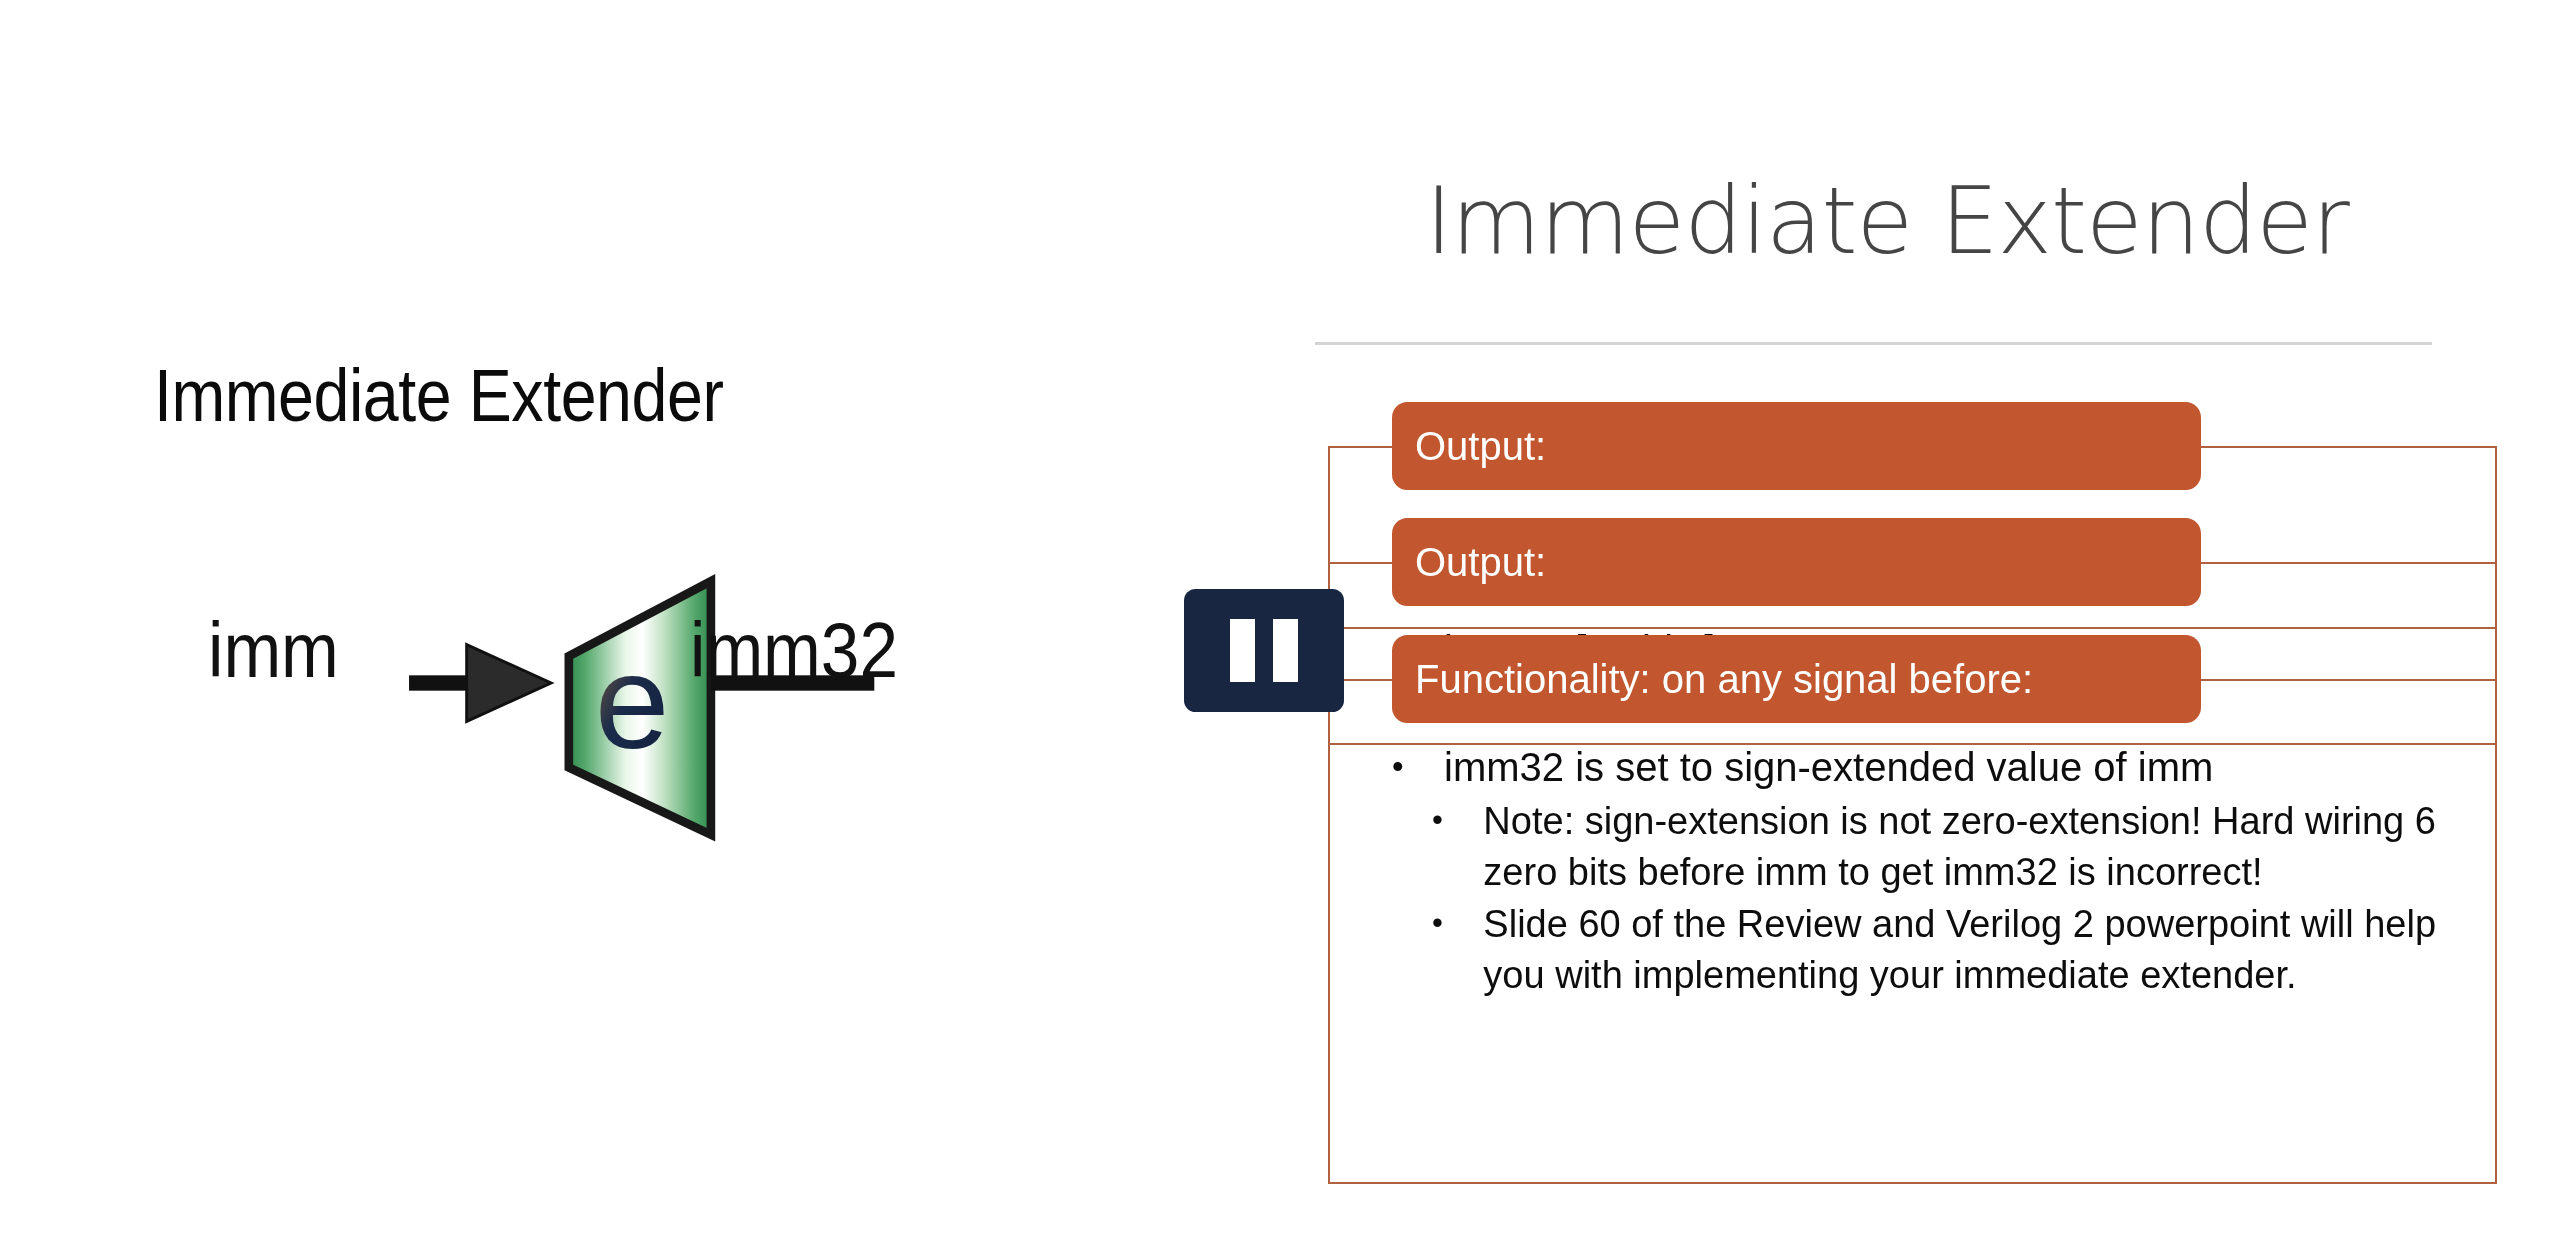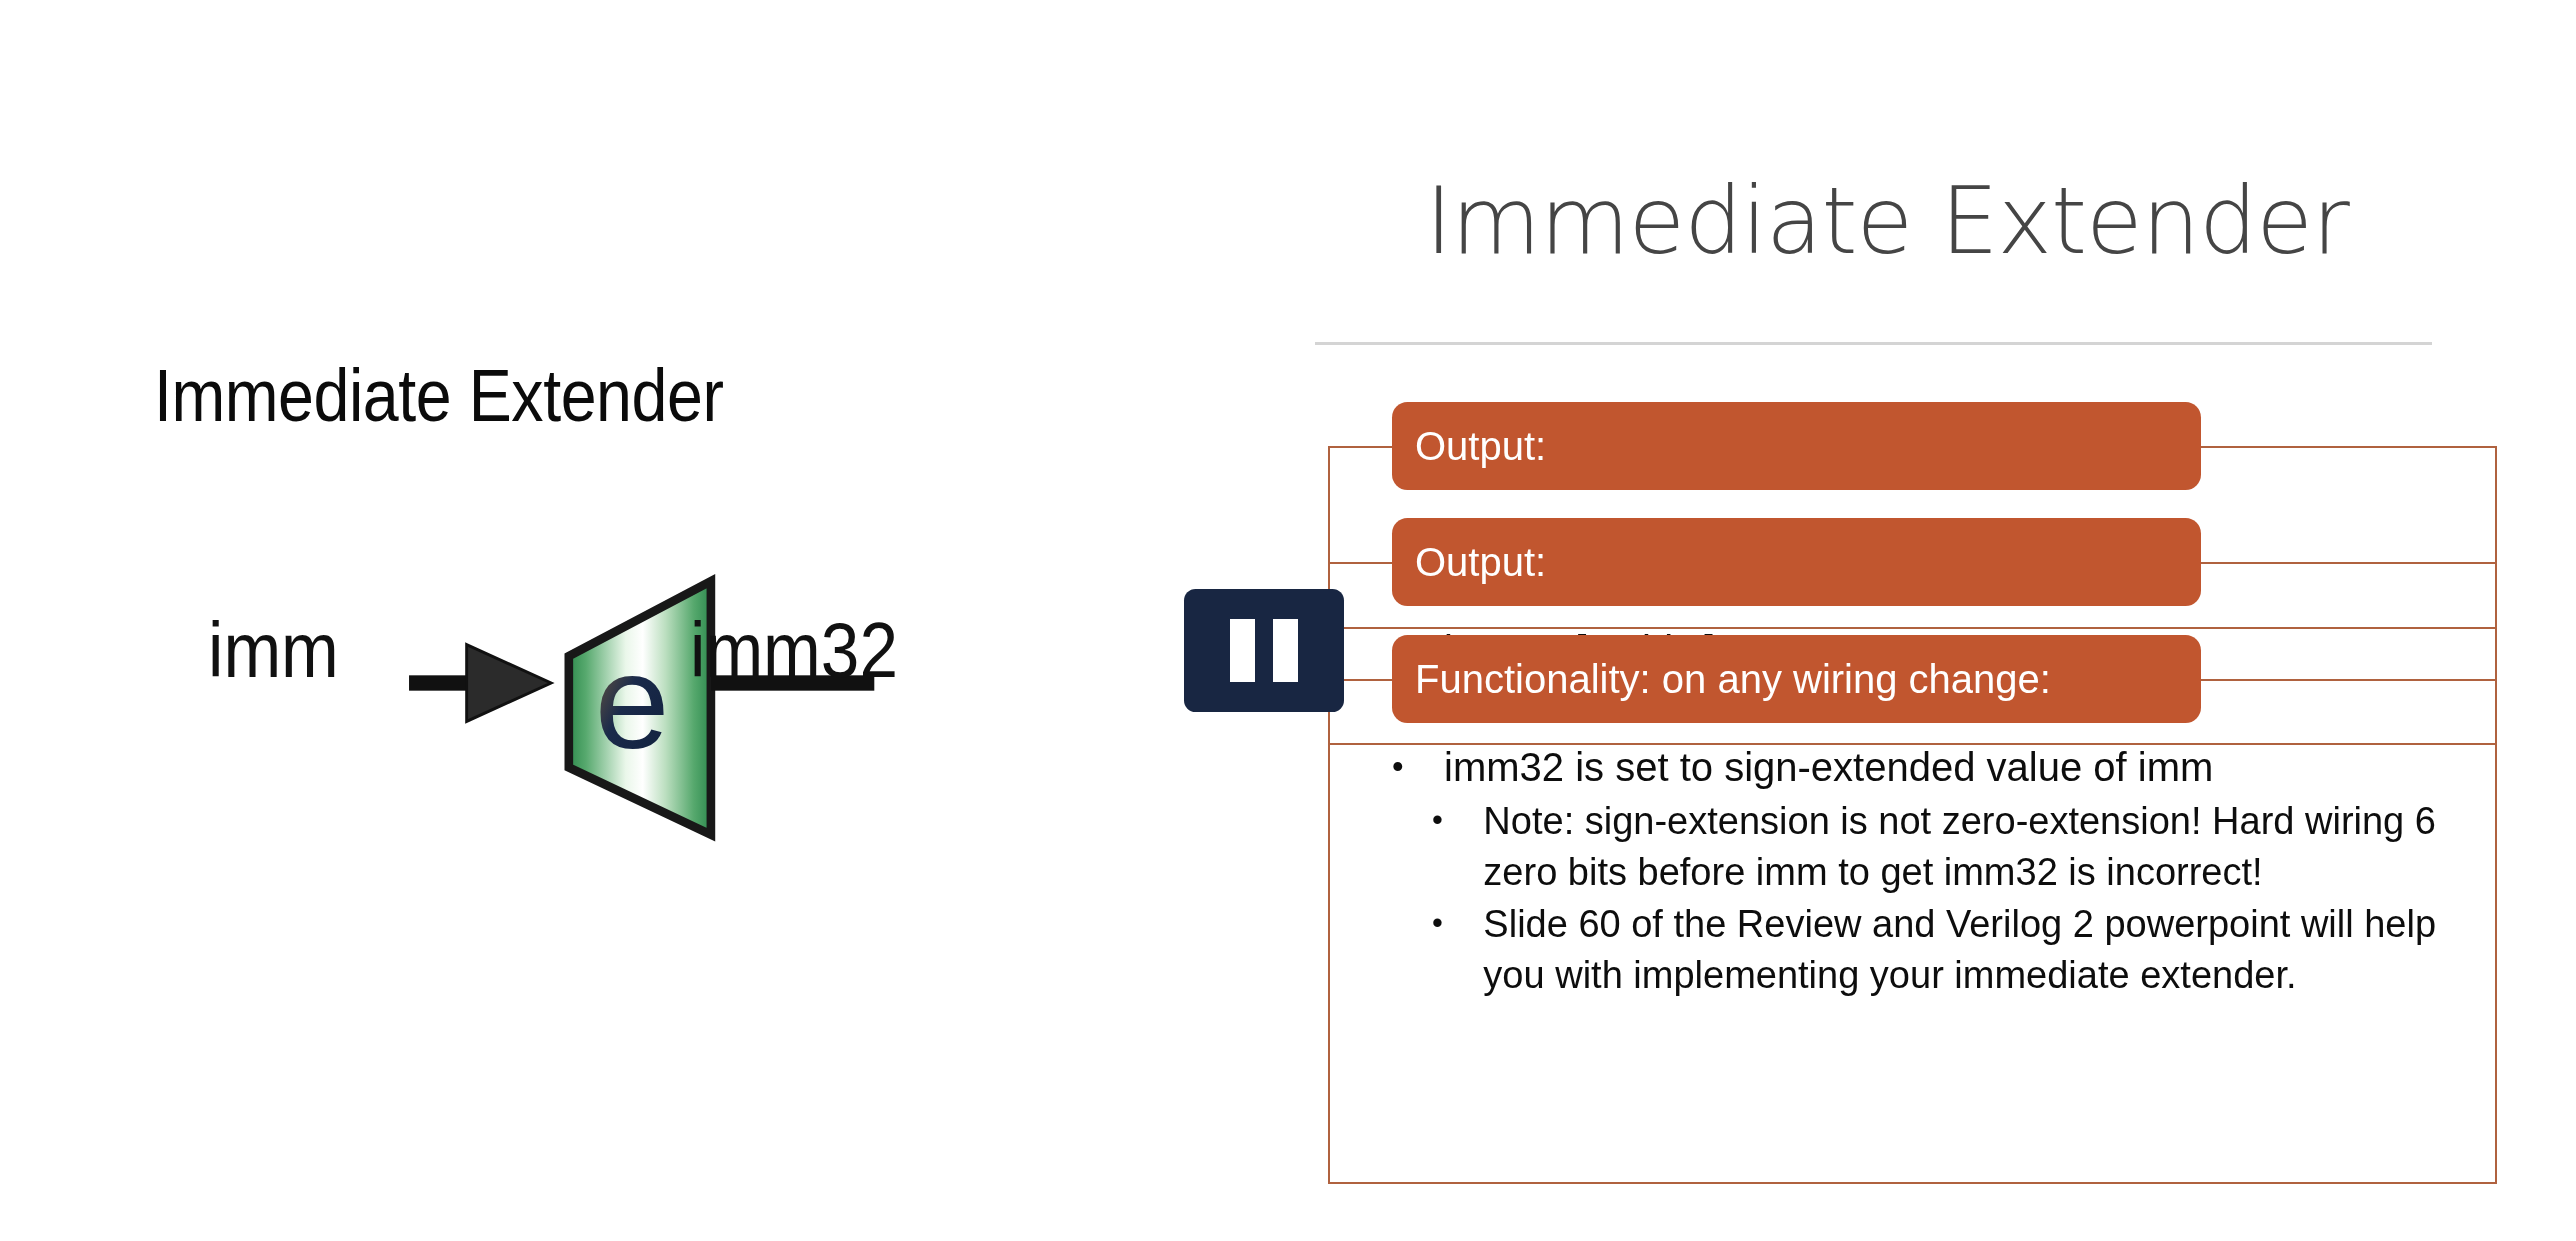--- a/index.html
+++ b/index.html
@@ -260,21 +260,21 @@
     <div class="section-body">
       <div class="bullet-line level-1">
         <span class="dot">•</span>
         <span class="bullet-text">imm32 [32 bits]</span>
       </div>
     </div>
   </div>
 
   <div class="section-block" id="section-functionality">
     <div class="section-frame"></div>
-    <div class="section-header">Functionality: on any wiring change:</div>
+    <div class="section-header">Functionality: on any signal before:</div>
     <div class="section-body">
       <div class="bullet-line level-1">
         <span class="dot">•</span>
         <span class="bullet-text">imm32 is set to sign-extended value of imm</span>
       </div>
       <div class="bullet-line level-2">
         <span class="dot">•</span>
         <span class="bullet-text">Note: sign-extension is not zero-extension! Hard wiring 6 zero bits before imm to get imm32 is incorrect!</span>
       </div>
       <div class="bullet-line level-2">

